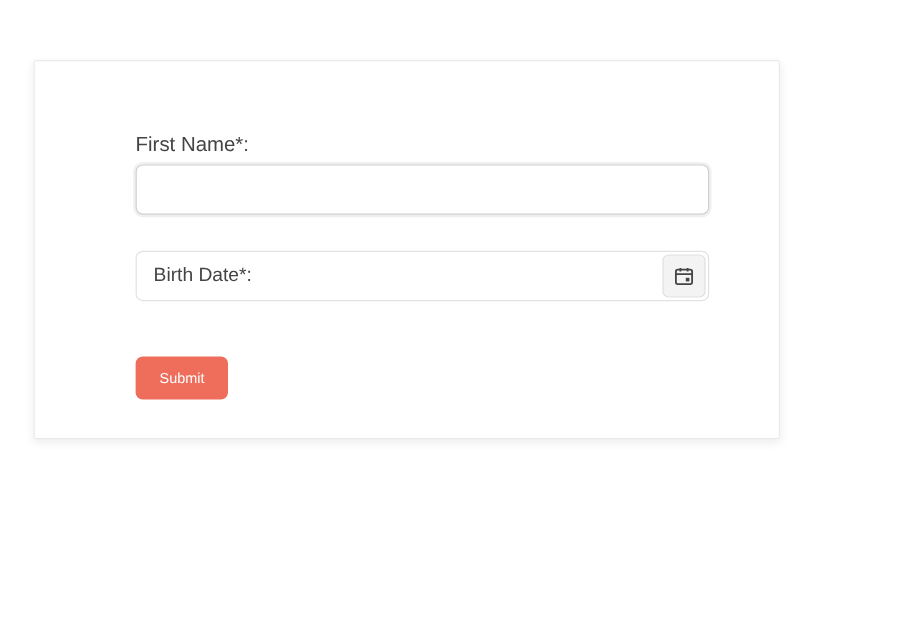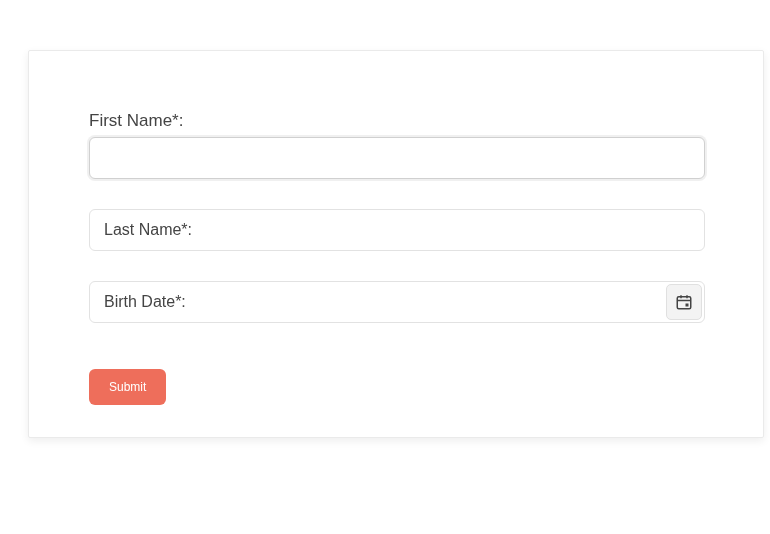--- a/index.html
+++ b/index.html
@@ -11,26 +11,26 @@
       font-family: Arial, Helvetica, sans-serif;
       background: #ffffff;
       width: 770px;
       height: 534px;
       position: relative;
     }
     .form-card {
       position: absolute;
       left: 28px;
       top: 50px;
-      width: 736px;
+      width: 622px;
       background: #ffffff;
       border: 1px solid #eaeaea;
       border-radius: 2px;
       box-shadow: 0 3px 8px rgba(0,0,0,0.07);
-      padding: 60px 58px 32px 60px;
+      padding: 60px 58px 32px 84px;
     }
     .field-group {
       margin-bottom: 30px;
     }
     .field-label {
       display: block;
       font-size: 17px;
       color: #444;
       margin-bottom: 6px;
     }
@@ -100,23 +100,20 @@
 </head>
 <body>
 
 <div class="form-card">
 
   <div class="field-group">
     <label class="field-label">First Name*:</label>
     <input type="text" class="text-input focused" value="" style="">
   </div>
 
-  <div class="field-group">
-    <input type="text" class="text-input" placeholder="Last Name*:" style="">
-  </div>
 
   <div class="field-group">
     <div class="date-wrap">
       <input type="text" class="date-input" placeholder="Birth Date*:" style="">
       <div class="calendar-btn">
         <svg width="18" height="18" viewBox="0 0 24 24" fill="none" stroke="#444" stroke-width="2">
           <rect x="3" y="5" width="18" height="16" rx="2"></rect>
           <line x1="3" y1="10" x2="21" y2="10"></line>
           <line x1="8" y1="3" x2="8" y2="7"></line>
           <line x1="16" y1="3" x2="16" y2="7"></line>

